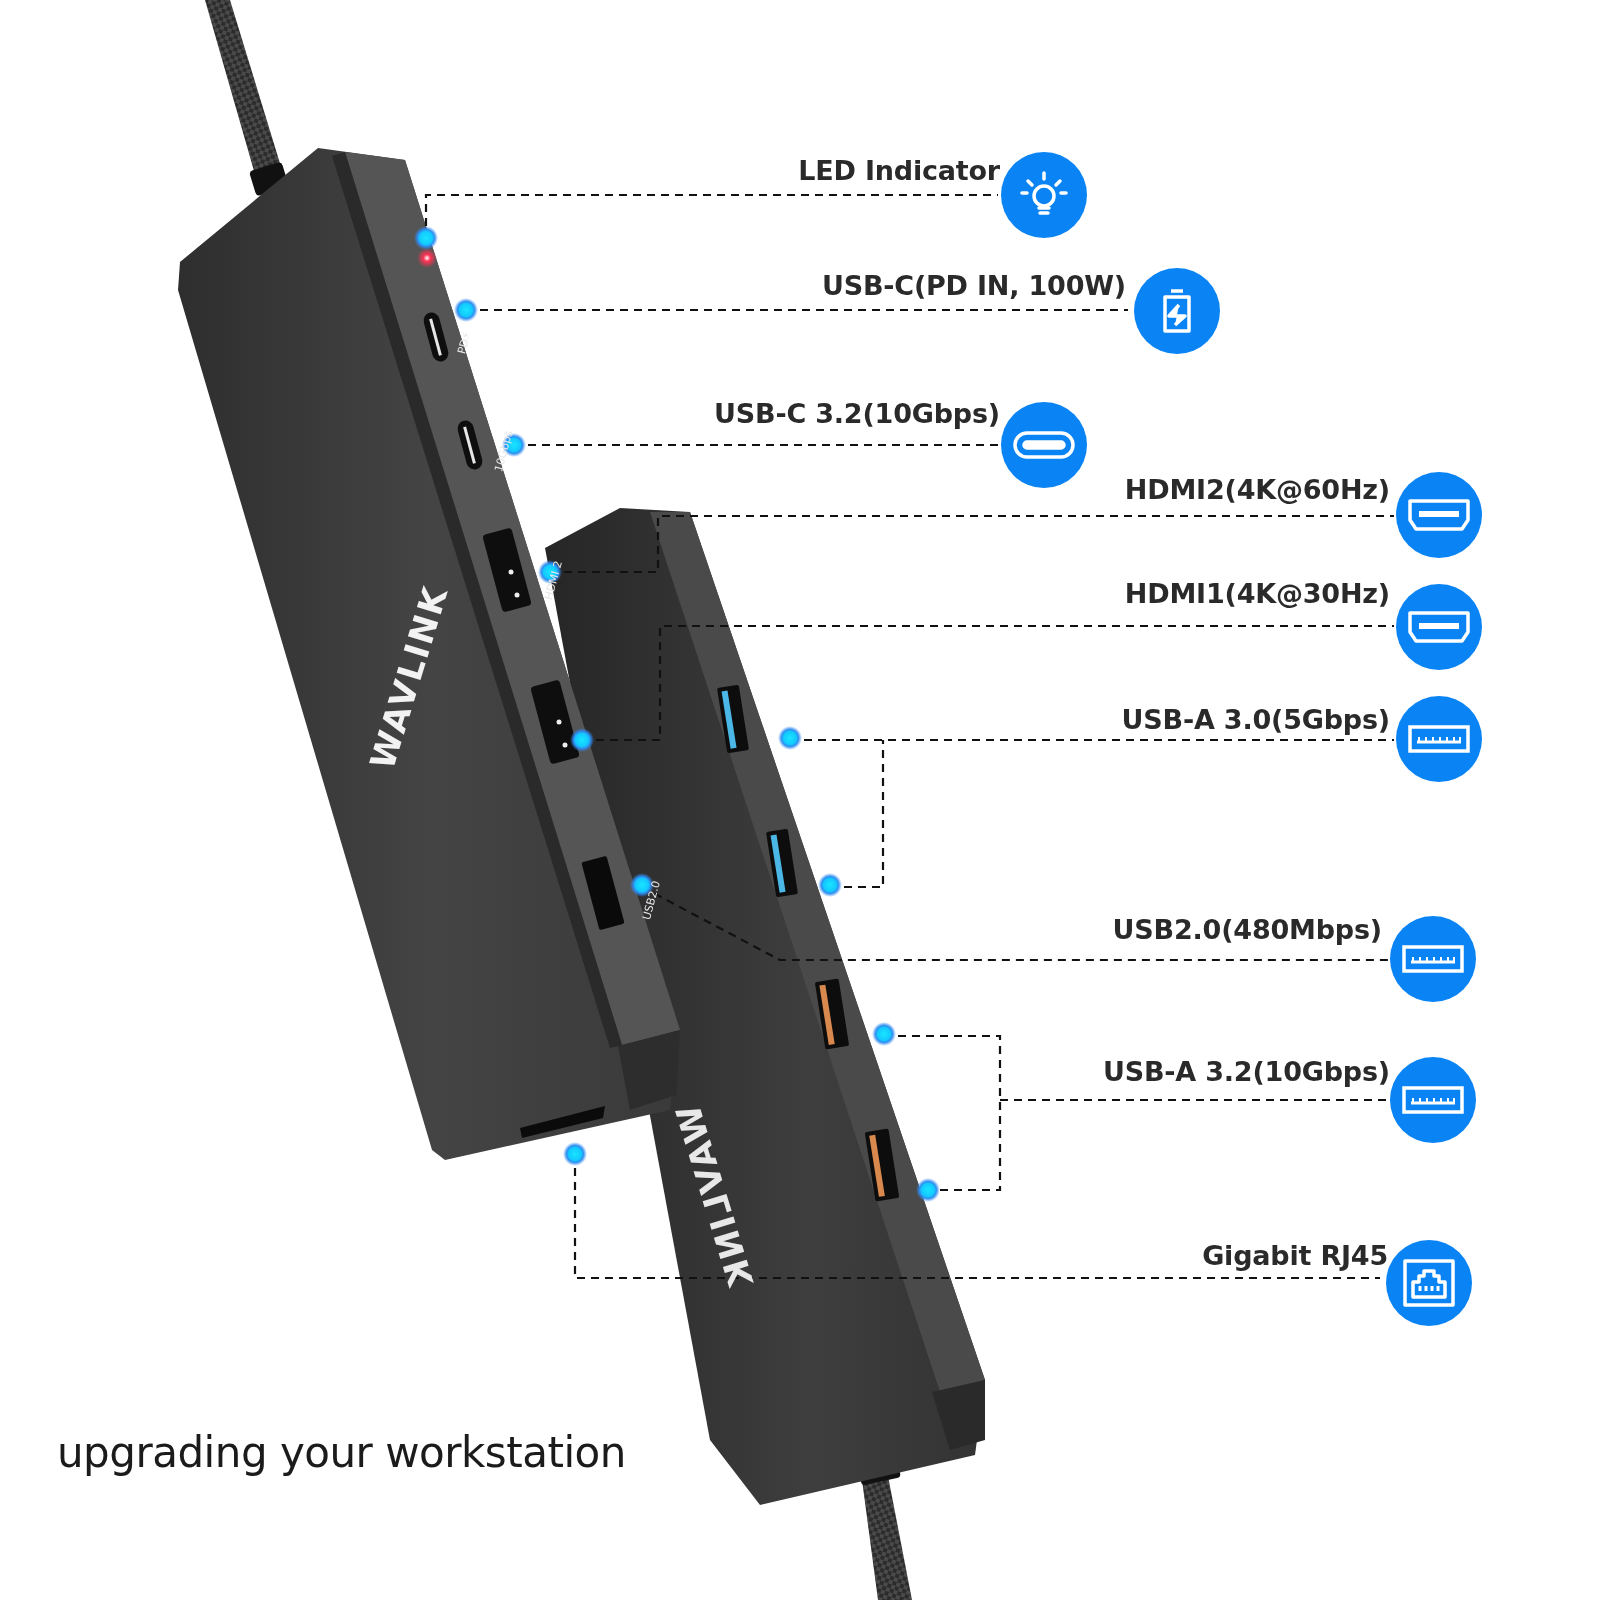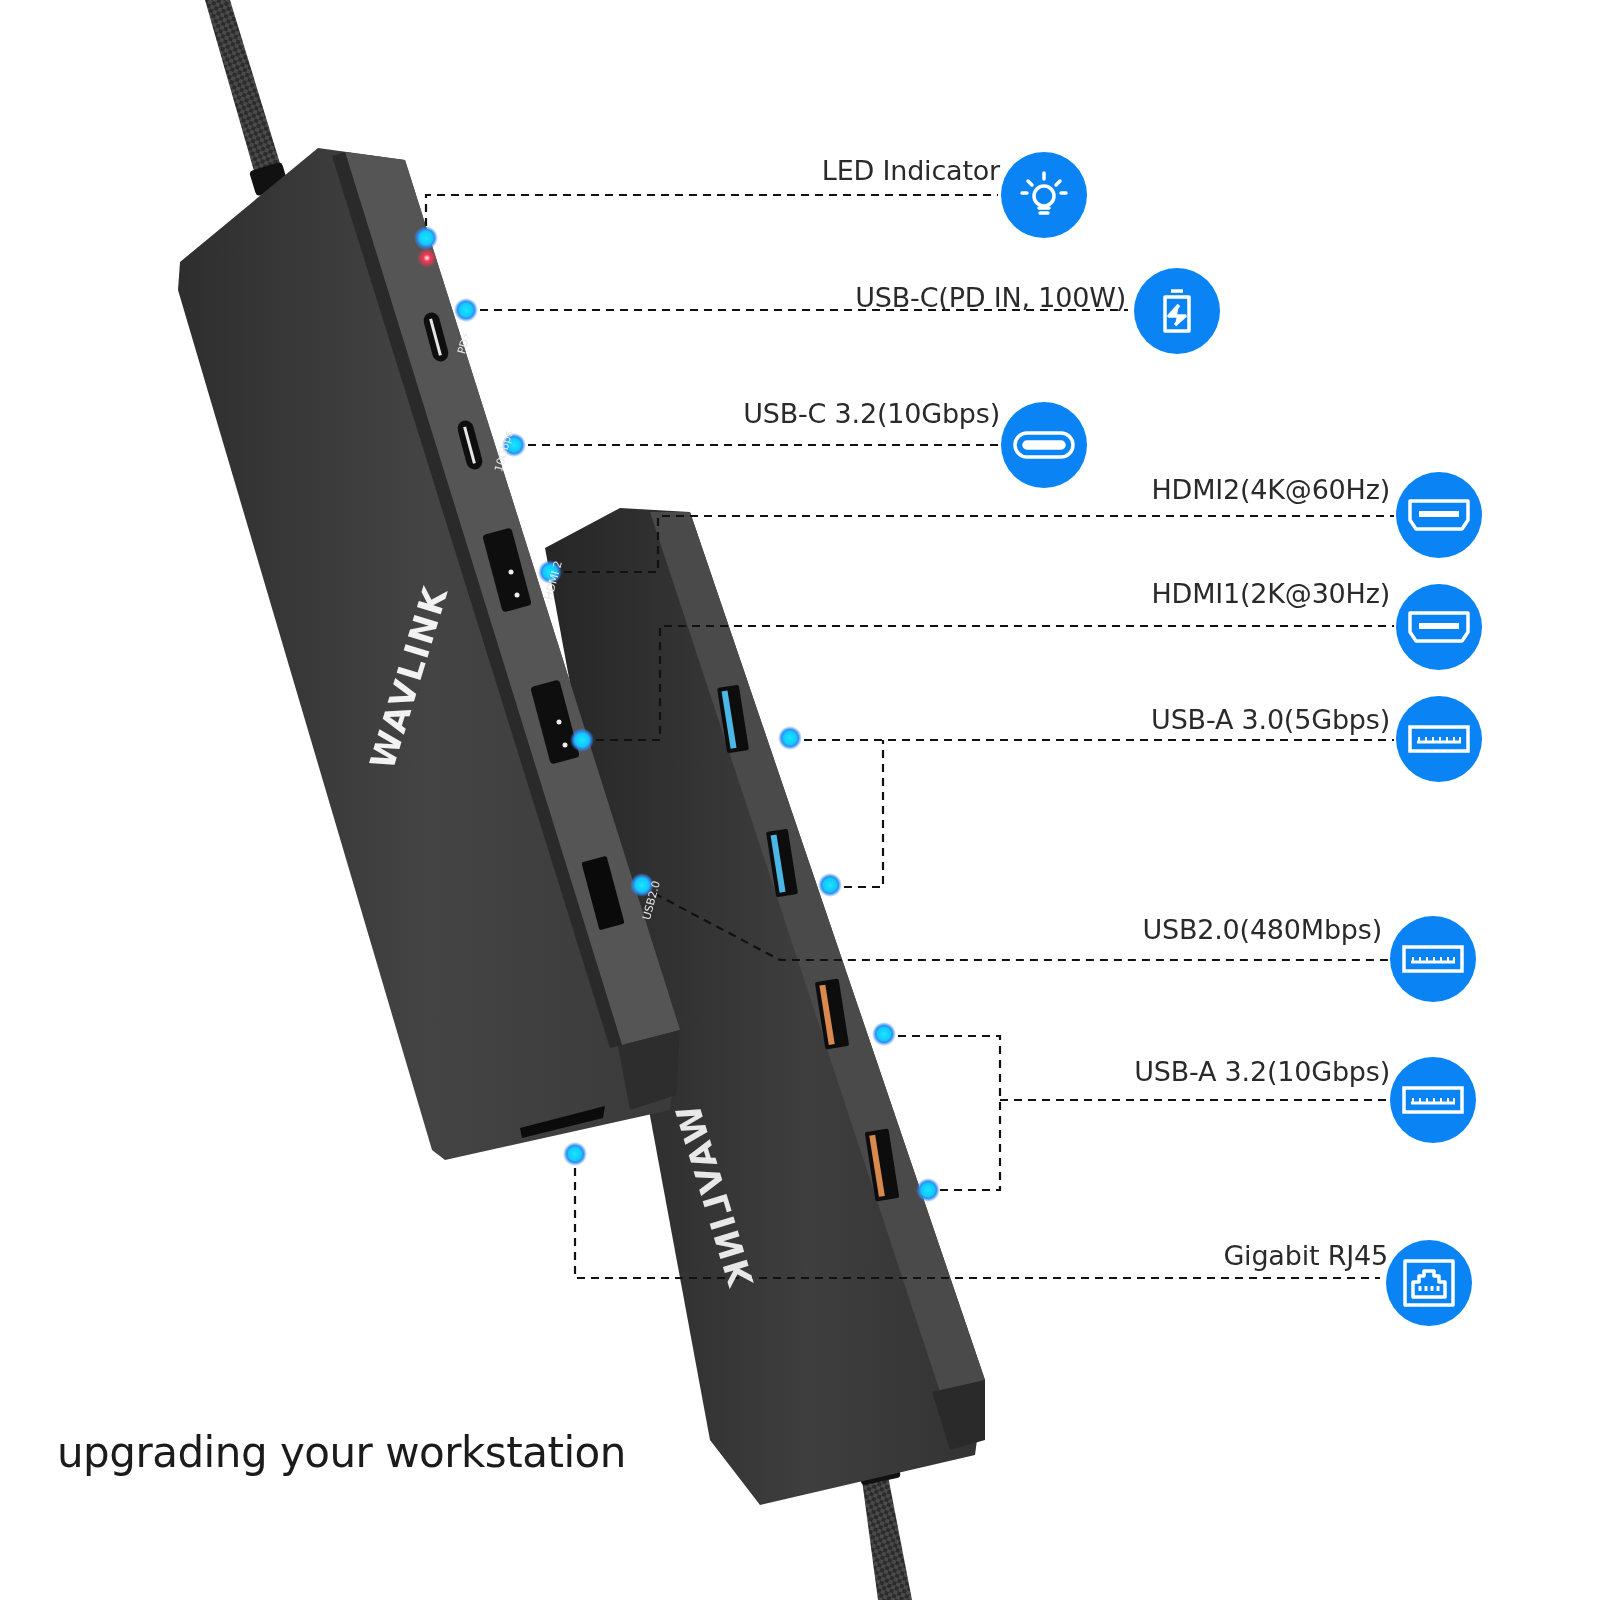--- a/index.html
+++ b/index.html
@@ -1,20 +1,20 @@
 <!DOCTYPE html>
 <html><head>
 <meta charset="utf-8">
 <style>
   html, body { margin: 0; padding: 0; background: #ffffff; }
   body { width: 1600px; height: 1600px; position: relative; overflow: hidden; font-family: "Liberation Sans", "DejaVu Sans", sans-serif; }
   .stage { position: absolute; left: 0; top: 0; width: 1600px; height: 1600px; }
   svg.scene { position: absolute; left: 0; top: 0; }
   .label {
-    position: absolute; color: #2a2a2a; font-weight: normal; font-size: 27px;
+    position: absolute; color: #2a2a2a; font-weight: bold; font-size: 27px;
     letter-spacing: -0.2px; white-space: nowrap; text-align: right;
     font-family: "DejaVu Sans", sans-serif;
   }
   .icon-circle {
     position: absolute; width: 86px; height: 86px; border-radius: 50%;
     background: #0a84f5; display: flex; align-items: center; justify-content: center;
   }
   .icon-circle svg { display: block; }
   .headline {
     position: absolute; left: 55px; top: 1372px; color: #0a84f5; font-weight: bold;
@@ -148,24 +148,24 @@
 
   <div class="brand" style="left:362px; top:762px; transform: rotate(-73deg);">WAVLINK</div>
   <div class="brand" style="left:668px; top:1112px; transform: rotate(-107deg) scaleX(-1); opacity:0.95;">WAVLINK</div>
 
   <div class="port-tag" style="left:455px; top:352px; transform: rotate(-75deg);">PD⚡</div>
   <div class="port-tag" style="left:492px; top:470px; transform: rotate(-75deg);">10Gbps</div>
   <div class="port-tag" style="left:542px; top:598px; transform: rotate(-75deg);">HDMI 2</div>
   <div class="port-tag" style="left:640px; top:918px; transform: rotate(-75deg);">USB2.0</div>
 
   <div class="label" style="right:600px; top:155px;">LED Indicator</div>
-  <div class="label" style="right:474px; top:270px;margin-top:12px;">USB-C(PD IN, 100W)</div>
+  <div class="label" style="right:474px; top:270px;">USB-C(PD IN, 100W)</div>
   <div class="label" style="right:600px; top:398px;">USB-C 3.2(10Gbps)</div>
   <div class="label" style="right:210px; top:474px;">HDMI2(4K@60Hz)</div>
-  <div class="label" style="right:210px; top:578px;">HDMI1(2K@30Hz)</div>
+  <div class="label" style="right:210px; top:578px;">HDMI1(4K@30Hz)</div>
   <div class="label" style="right:210px; top:704px;">USB-A 3.0(5Gbps)</div>
   <div class="label" style="right:218px; top:914px;margin-left:32px;">USB2.0(480Mbps)</div>
   <div class="label" style="right:210px; top:1056px;">USB-A 3.2(10Gbps)</div>
   <div class="label" style="right:212px; top:1240px;">Gigabit RJ45</div>
 
   <div class="icon-circle" style="left:1001px; top:152px;">
     <svg width="56" height="56" viewBox="0 0 56 56" fill="none" stroke="#fff" stroke-width="3.5" stroke-linecap="round">
       <circle cx="28" cy="29" r="10"></circle>
       <path d="M23 41 H33 M24 46 H32"></path>
       <path d="M28 6 V12 M12 14 L16 18 M44 14 L40 18 M6 26 H11 M45 26 H50"></path>

